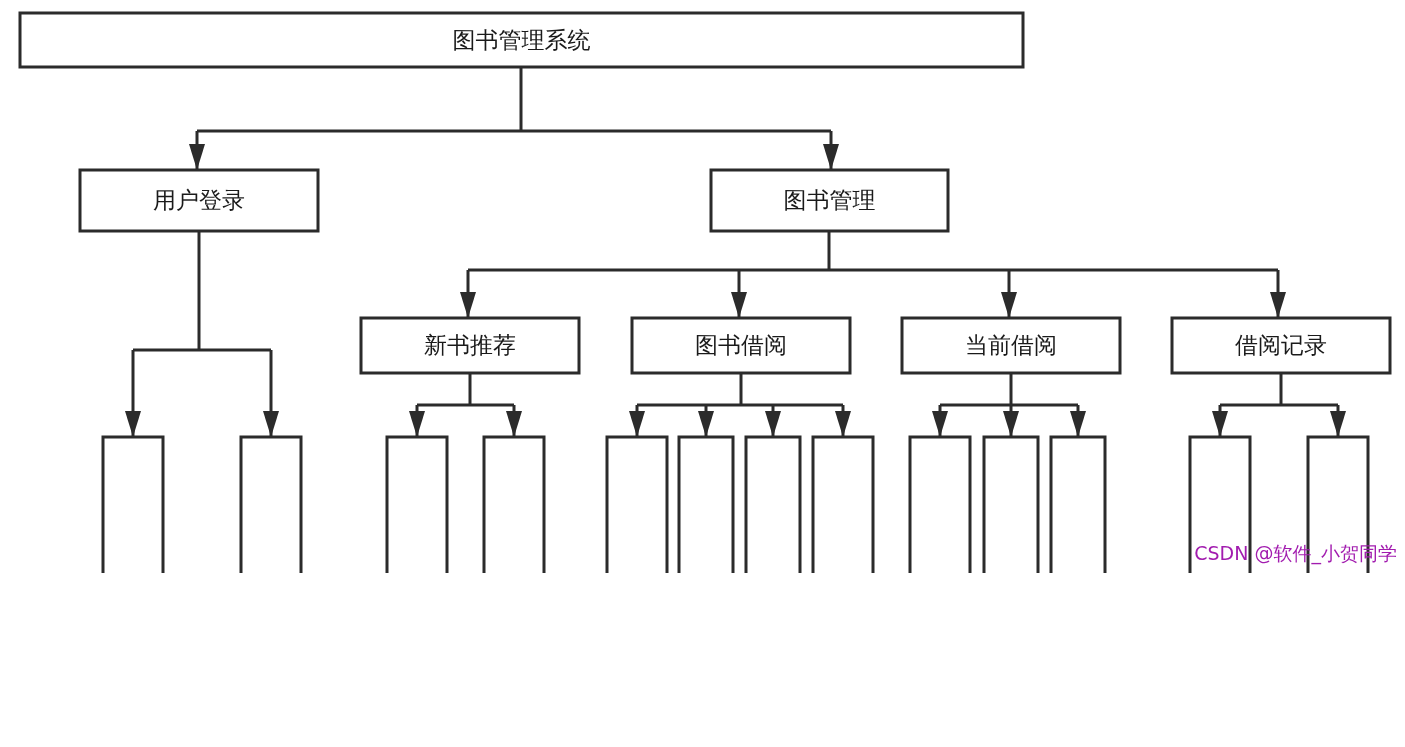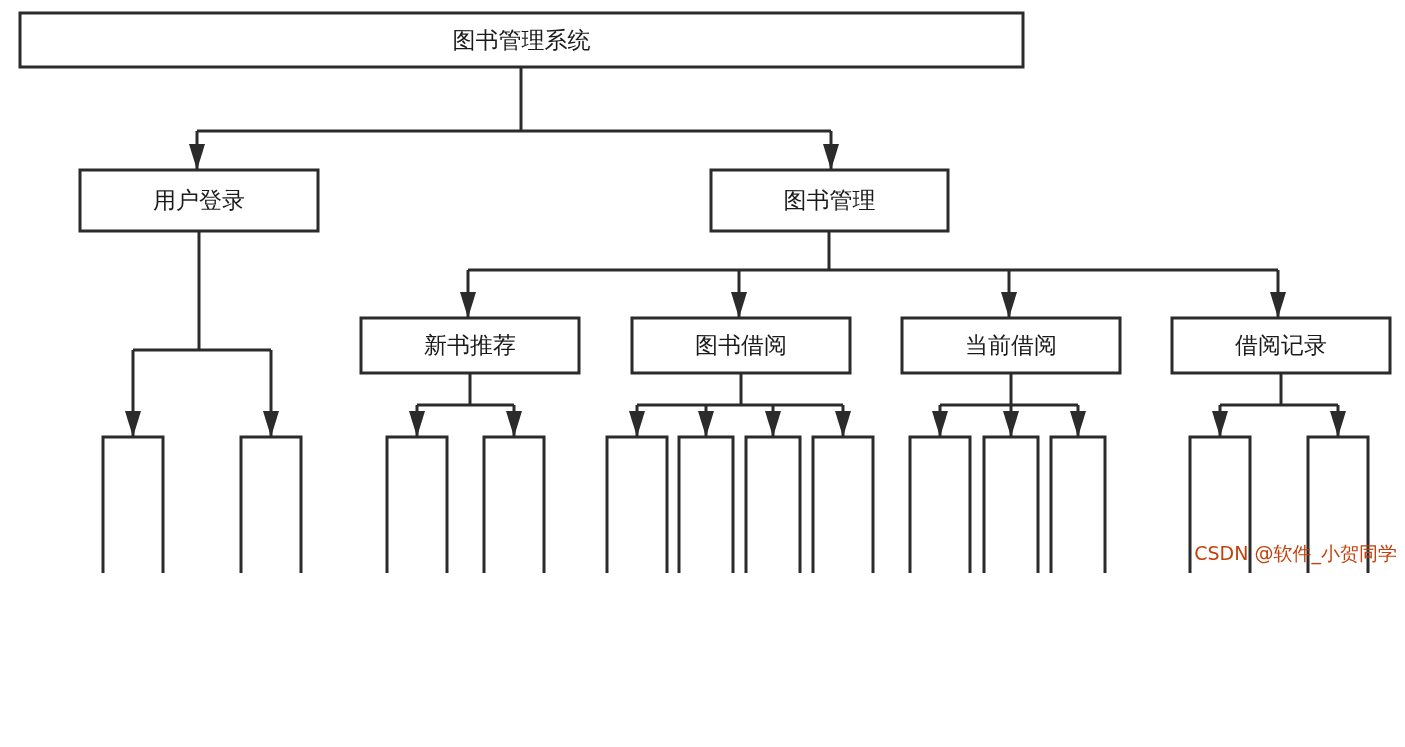--- a/index.html
+++ b/index.html
@@ -57,21 +57,21 @@
     white-space: nowrap;
     text-align: center;
     pointer-events: none;
   }
   .watermark {
     position: absolute;
     right: 8px;
     bottom: 6px;
     font-family: "DejaVu Sans", "Liberation Sans", sans-serif;
     font-size: 19px;
-    color: #c2410c;
+    color: #a21caf;
     white-space: nowrap;
   }
 </style>
 </head>
 <body>
 
 <div id="diagram-root">
 
   <svg class="diagram-canvas" id="canvas" viewBox="0 0 1405 747" xmlns="http://www.w3.org/2000/svg">
       <line x1="521" y1="67" x2="521" y2="131" class="connector"></line>

